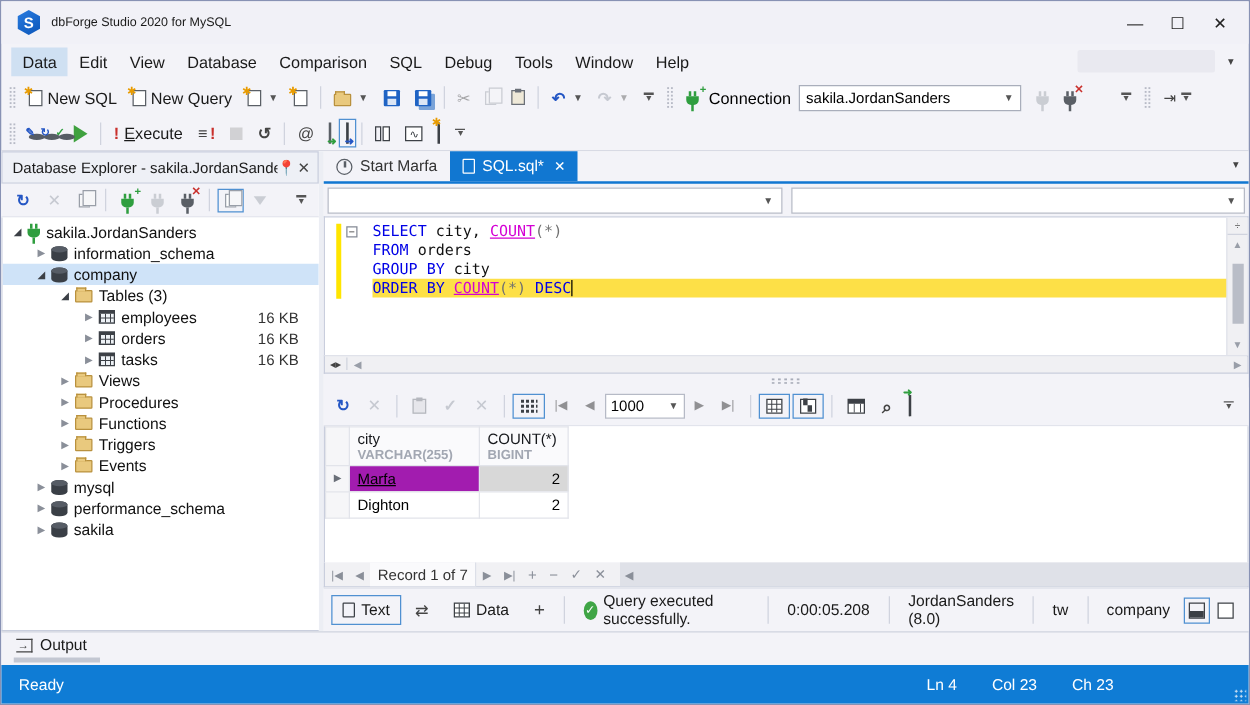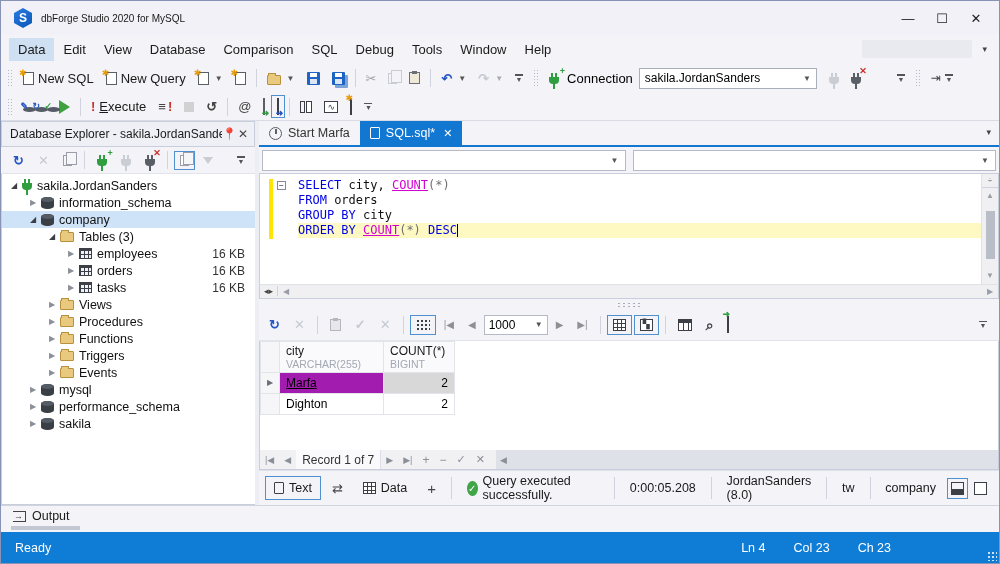--- a/index.html
+++ b/index.html
@@ -74,21 +74,21 @@
   .exp-header { height:26px; background:#eef0f6; border:1px solid #c9cedd; display:flex; align-items:center; font-size:12px; color:#1a1a1a; padding:0 4px 0 8px; flex:0 0 auto; }
   .exp-title { flex:1; white-space:nowrap; overflow:hidden; }
   .pin-ico { width:14px; text-align:center; color:#444; }
   .exp-toolbar { height:27px; background:#f3f3f8; display:flex; align-items:center; padding-left:6px; gap:2px; border-bottom:1px solid #e2e4ec; flex:0 0 auto; }
   .tree { flex:1; background:#fff; overflow:hidden; padding-top:3px; font-size:12.5px; border-left:1px solid #c9cedd; border-bottom:1px solid #c9cedd; }
   .tree-row { height:17px; display:flex; align-items:center; color:#111; white-space:nowrap; }
   .tree-row.selected { background:#cfe3f8; }
   .tw-exp { width:12px; font-size:8px; color:#8a8f99; text-align:center; flex:0 0 auto; }
   .tw-exp.open { color:#3c4046; }
   .tw-ico { margin:0 5px 0 2px; flex:0 0 auto; display:flex; }
-  .tw-size { margin-left:auto; color:#333; padding-right:10px; font-size:12px; }
+  .tw-size { margin-left:auto; color:#333; padding-right:16px; font-size:12px; }
   .ico-table { width:13px; height:11px; border:1px solid #3c4046; border-top:3px solid #3c4046; background:linear-gradient(#3c4046 1px,transparent 1px) 0 3px/100% 4px, linear-gradient(90deg,#3c4046 1px,transparent 1px) 4px 0/4px 100%, #eef2f6; }
 
   
   .rightpane { flex:1; display:flex; flex-direction:column; min-width:0; background:#f3f3f8; }
   .tabrow { height:26px; display:flex; align-items:flex-end; flex:0 0 auto; border-bottom:2px solid #1177d1; }
   .tab { display:flex; align-items:center; gap:6px; font-size:12.5px; padding:4px 10px; height:24px; color:#333; }
   .tab.active { background:#1177d1; color:#fff; }
   .tab .tclose { font-size:11px; margin-left:2px; }
   .tabrow-right { margin-left:auto; padding:0 8px 6px 0; }
   .startpage-ico { width:13px; height:13px; border:1.5px solid #5a5f66; border-radius:50%; position:relative; }
@@ -98,21 +98,21 @@
   .comborow { height:26px; display:flex; align-items:center; gap:7px; padding:0 3px; flex:0 0 auto; }
   .combo { flex:1; height:21px; background:#fff; border:1px solid #b6bac6; display:flex; align-items:center; justify-content:flex-end; padding-right:6px; }
 
   .editorwrap { flex:1; display:flex; min-height:0; background:#fff; border:1px solid #c9cedd; border-bottom:none; }
   .editor { flex:1; display:flex; font-family:"DejaVu Sans Mono", monospace; font-size:12px; line-height:15px; padding-top:4px; }
   .gutter { width:38px; flex:0 0 auto; position:relative; }
   .changebar { position:absolute; left:9px; top:1px; width:4px; height:60px; background:#ffe500; }
   .collapse-box { position:absolute; left:17px; top:3px; width:9px; height:9px; border:1px solid #848994; background:#fff; font-size:8px; line-height:7px; text-align:center; color:#444; }
   .codearea { flex:1; position:relative; }
   .code-line { height:15px; white-space:pre; }
-  .code-line.sel { background:#fef9c3; }
+  .code-line.sel { background:#fde047; }
   .tk-kw { color:#0000e6; } .tk-fn { color:#d400d4;text-decoration:underline; } .tk-pn { color:#707070; } .tk-id { color:#101010; }
   .caret { display:inline-block; width:1px; height:13px; background:#000; vertical-align:middle; }
   .vscroll { width:17px; flex:0 0 auto; background:#f0f0f3; border-left:1px solid #e0e2ea; display:flex; flex-direction:column; align-items:center; }
   .vs-split { height:14px; width:100%; border-bottom:1px solid #d0d3de; font-size:8px; color:#555; text-align:center; line-height:13px; }
   .vs-arrow { font-size:8px; color:#999ea8; padding:3px 0; }
   .vs-thumb { width:9px; height:48px; background:#b9bdc7; margin-top:8px; }
 
   .hscrollrow { height:15px; display:flex; align-items:center; background:#f0f0f3; border:1px solid #c9cedd; border-top:1px solid #e0e2ea; flex:0 0 auto; }
   .hs-split { width:18px; text-align:center; font-size:9px; color:#444; border-right:1px solid #d0d3de; }
   .hs-arrow { width:16px; text-align:center; font-size:8px; color:#999ea8; }
@@ -124,21 +124,21 @@
   .datatoolbar { height:31px; display:flex; align-items:center; gap:2px; padding-left:4px; background:#f3f3f8; border-bottom:1px solid #e2e4ec; flex:0 0 auto; }
   .pagesize { width:64px; height:20px; background:#fff; border:1px solid #b6bac6; display:flex; align-items:center; font-size:12px; padding:0 4px; gap:12px; }
   .pagesize span.val { flex:1; }
   .fit-ico { width:14px; height:12px; background-image:radial-gradient(#3c4046 1.2px, transparent 1.2px); background-size:4px 4px; }
 
   .gridwrap { flex:1; background:#fff; border-left:1px solid #c9cedd; border-right:1px solid #c9cedd; min-height:0; font-size:12px; }
   .grid-table { border-collapse:collapse; }
   .grid-table td, .grid-table th { border:1px solid #e2e4ea; padding:0 6px; height:21px; }
   .gh { background:#fafafc; text-align:left; font-weight:normal; vertical-align:top; padding-top:2px !important; height:31px !important; }
   .gh .cname { font-size:12px; color:#16181c; }
-  .gh .ctype { font-size:10.5px; color:#a2a7b2; }
+  .gh .ctype { font-size:10.5px; color:#a2a7b2;font-weight:bold; }
   .rowsel { width:19px; background:#f6f6f8; text-align:center; color:#6a6f78; font-size:8px; padding:0 !important; }
   .cell-city { width:104px; }
   .cell-cnt { width:71px; text-align:right; }
   tr.selrow .cell-city { background:#a21caf;text-decoration:underline; }
   tr.selrow .cell-cnt { background:#d8d8d8; }
 
   .navrow { height:20px; display:flex; align-items:center; background:#f1f1f4; border:1px solid #c9cedd; border-top:none; font-size:12px; color:#333; flex:0 0 auto; }
   .nav-ic { color:#8a8f99; font-size:9px; padding:0 5px; }
   .nav-label { padding:0 6px; background:#fafafc; height:100%; display:flex; align-items:center; border-right:1px solid #dcdfe8; }
   .nav-scroll { flex:1; background:#dfe1e8; height:100%; display:flex; align-items:center; padding-left:4px; margin-left:6px; }

